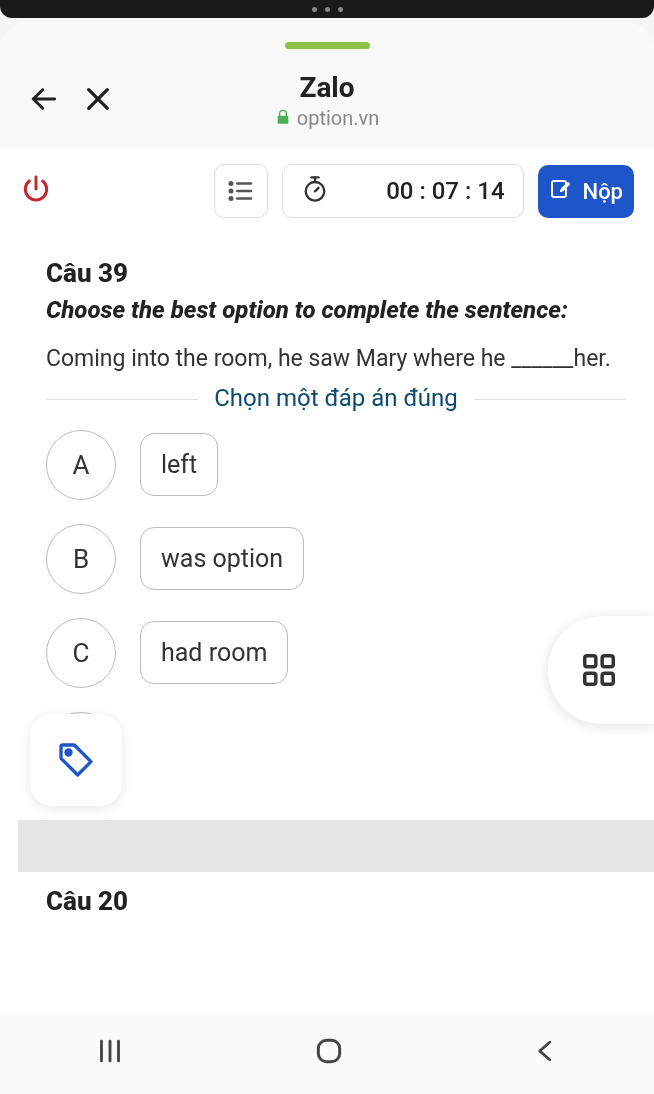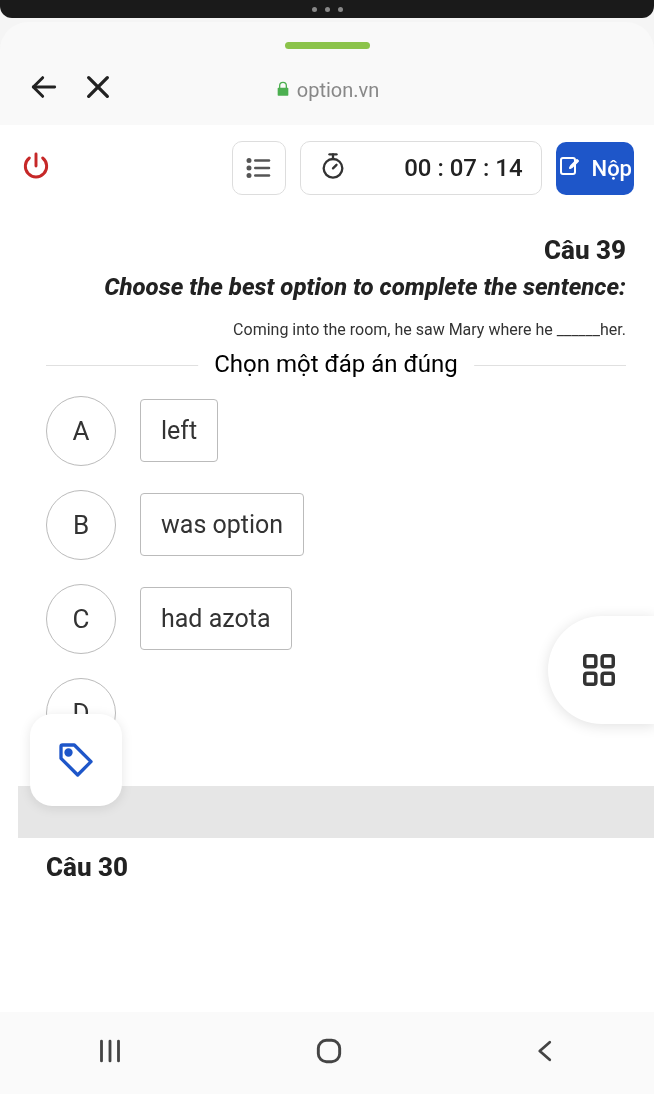--- a/index.html
+++ b/index.html
@@ -72,55 +72,54 @@
       display: flex;
       align-items: center;
       gap: 12px;
       background: #fff;
     }
     .timer-text { font-size: 24px; font-weight: 500; color: #222; margin-left: 45px; }
     .submit-btn {
       background: #1e56c9;
       color: #fff;
       border-radius: 10px;
-      padding: 12px 2px;
+      padding: 12px 11px;
       display: flex;
       align-items: center;
       gap: 10px;
       font-size: 22px;
       font-weight: 500;
     }
     .question-card {
       background: #fff;
       margin: 6px 0 0 18px;
       padding: 18px 28px 30px;
-      text-align: right;
     }
     .q-number { font-size: 26px; font-weight: 800; color: #222; margin-bottom: 8px; }
     .q-instruction { font-size: 24px; font-weight: 800; font-style: italic; color: #222; margin-bottom: 2px; }
-    .q-text { font-size: 16px; color: #333; line-height: 1.55; margin-top: 17px; }
+    .q-text { font-size: 23px; color: #333; line-height: 1.55; margin-top: 17px; }
     .divider-wrap { position: relative; margin: 22px 0 30px; }
     .divider-line { height: 1px; background: #e0e0e0; }
     .divider-text {
       position: absolute; top: -15px; left: 50%; transform: translateX(-50%);
       background: #fff; padding: 0 16px;
-      font-size: 24px; color: #000000; white-space: nowrap;
+      font-size: 24px; color: #0c4a6e; white-space: nowrap;
     }
     .options { display: flex; flex-direction: column; gap: 24px; }
     .option-row { display: flex; align-items: center; gap: 24px; }
     .option-letter {
       width: 70px; height: 70px;
       border: 1.5px solid #bbb;
       border-radius: 50%;
       display: flex; align-items: center; justify-content: center;
       font-size: 26px; color: #333;
     }
     .option-text {
       border: 1.5px solid #bbb;
-      border-radius: 4px;
+      border-radius: 14px;
       padding: 16px 20px;
       font-size: 25px;
       color: #333;
     }
     .grey-band { background: #e6e6e6; height: 52px; margin-left: 18px; margin-top: 8px; }
     .next-q { margin-left: 46px; font-size: 26px; font-weight: 800; color: #222; margin-top: 14px; }
     .tag-fab {
       position: absolute; left: 30px; bottom: 206px;
       width: 92px; height: 92px; background: #fff;
       border-radius: 22px; box-shadow: 0 2px 12px rgba(0,0,0,0.1);
@@ -160,20 +159,21 @@
           </svg>
       </span>
       <span>
         <svg width="32" height="32" viewBox="0 0 24 24" fill="none" stroke="#222" stroke-width="2.5" stroke-linecap="round">
             <line x1="5" y1="5" x2="19" y2="19"></line>
             <line x1="19" y1="5" x2="5" y2="19"></line>
           </svg>
       </span>
     </div>
     <div class="browser-title-wrap">
+      <div class="browser-title">Zalo</div>
       <div class="browser-url">
         <span class="lock-icon">
           <svg width="16" height="16" viewBox="0 0 24 24" fill="#4caf50">
               <path d="M6 10V7a6 6 0 1 1 12 0v3h1a1 1 0 0 1 1 1v10a1 1 0 0 1-1 1H5a1 1 0 0 1-1-1V11a1 1 0 0 1 1-1h1zm2 0h8V7a4 4 0 1 0-8 0v3z"></path>
             </svg>
         </span>
         <span>option.vn</span>
       </div>
     </div>
     <div style="width:86px;"></div>
@@ -234,30 +234,30 @@
         <div class="option-row">
           <div class="option-letter">A</div>
           <div class="option-text">left</div>
         </div>
         <div class="option-row">
           <div class="option-letter">B</div>
           <div class="option-text">was option</div>
         </div>
         <div class="option-row">
           <div class="option-letter">C</div>
-          <div class="option-text">had azota</div>
+          <div class="option-text">had room</div>
         </div>
         <div class="option-row">
           <div class="option-letter">D</div>
         </div>
       </div>
     </div>
 
     <div class="grey-band"></div>
-    <div class="next-q">Câu 30</div>
+    <div class="next-q">Câu 20</div>
   </div>
 
   <div class="tag-fab">
     <svg width="40" height="40" viewBox="0 0 24 24" fill="none" stroke="#1e56c9" stroke-width="2" stroke-linejoin="round">
         <path d="M3 11V4a1 1 0 0 1 1-1h7l10 10-8 8L3 11z"></path>
         <circle cx="7.5" cy="7.5" r="1.5" fill="#1e56c9"></circle>
       </svg>
   </div>
 
   <div class="grid-fab">

